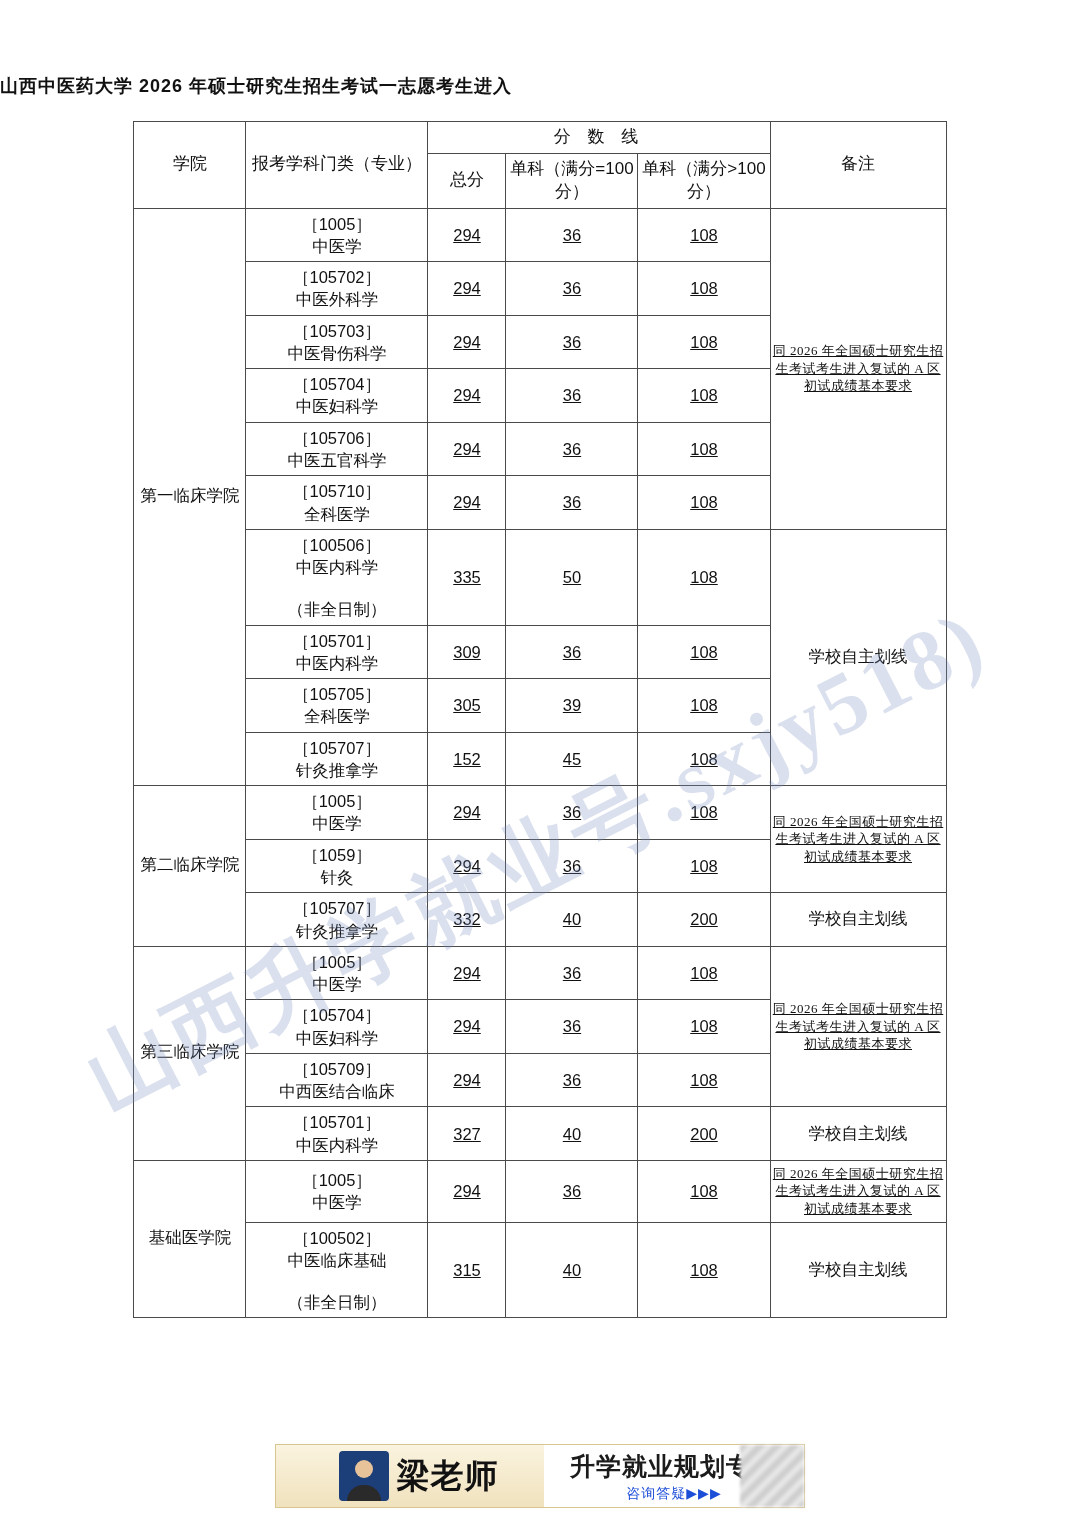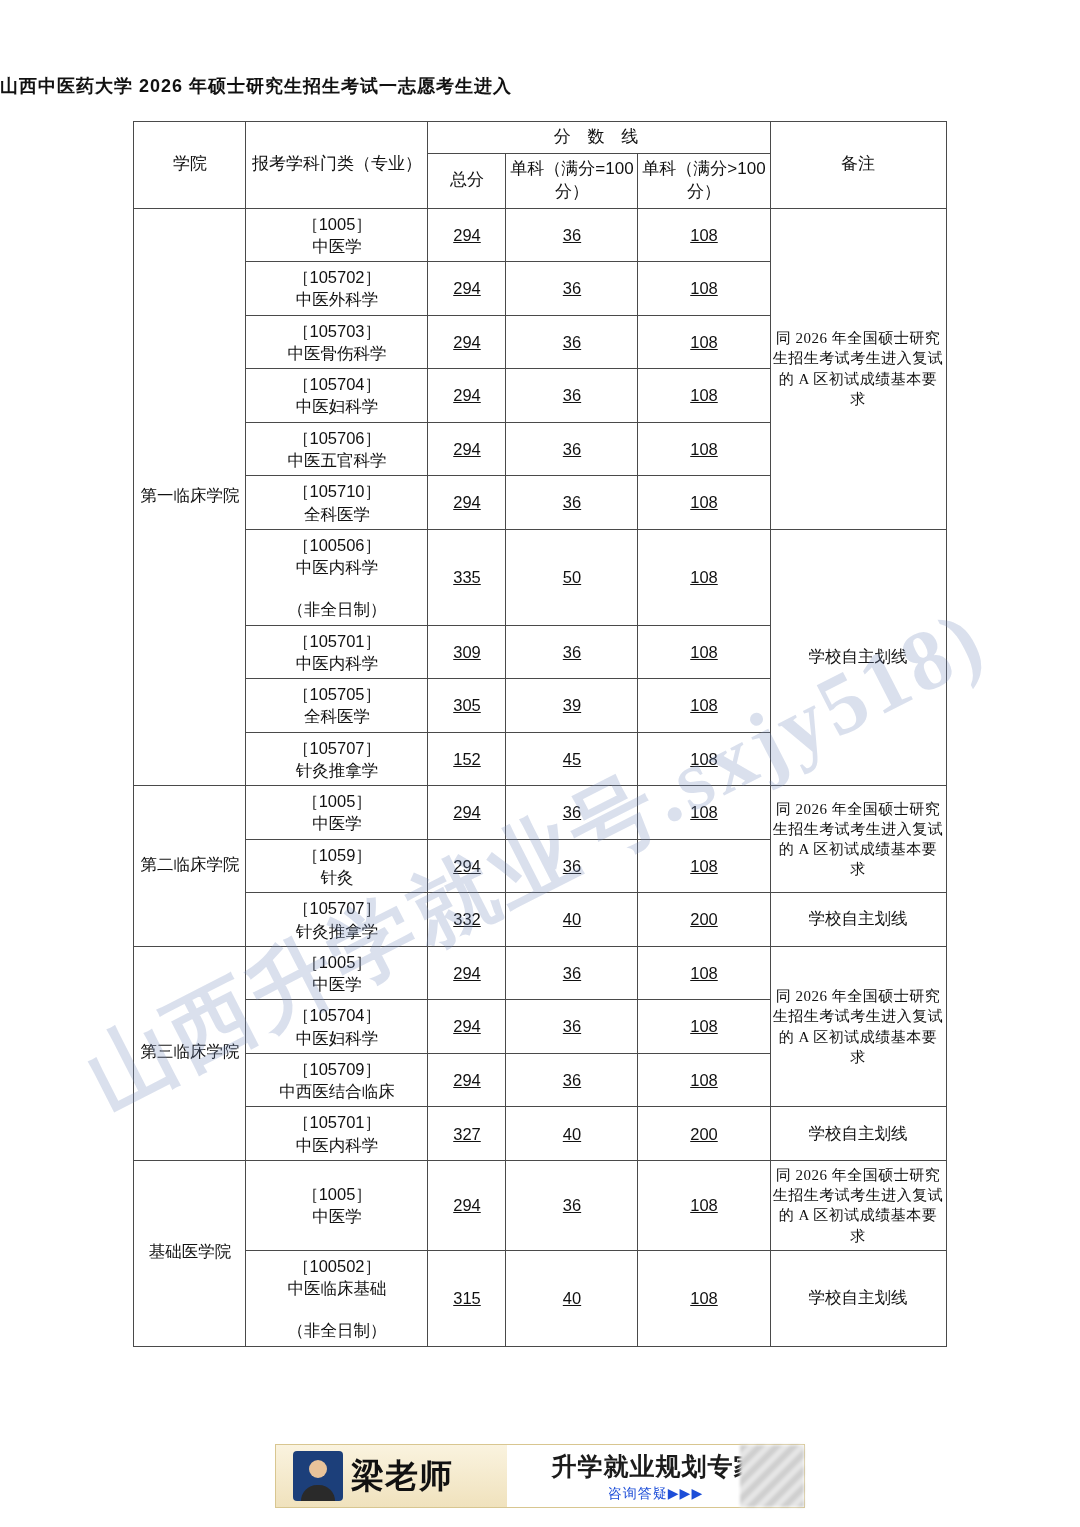--- a/index.html
+++ b/index.html
@@ -73,22 +73,23 @@
     font-size: 17px;
     line-height: 1.5;
   }
   .notecell {
     font-size: 15px;
     line-height: 1.5;
     padding: 6px 8px;
     text-align: center;
   }
   .notecell.small {
-    font-size: 15px;
+    font-size: 13px;
     letter-spacing: 0.5px;
+    text-decoration: underline;
   }
   .num {
     font-family: "Liberation Sans", "DejaVu Sans", sans-serif;
     font-size: 17px;
     text-decoration: underline;
   }
   .header-sub {
     font-size: 15.5px;
     line-height: 1.35;
   }
@@ -124,27 +125,28 @@
     left: 50%;
     transform: translateX(-50%);
     bottom: 20px;
     width: 528px;
     height: 62px;
     display: flex;
     align-items: stretch;
     box-shadow: 0 0 0 1px #d8c690;
   }
   .banner-left {
-    width: 231px;
+    width: 268px;
     background: linear-gradient(180deg, #faf3df 0%, #f0e2bd 100%);
     display: flex;
     align-items: center;
     gap: 8px;
     padding-left: 17px;
     box-sizing: border-box;
+    justify-content: center;
   }
   .avatar {
     width: 50px; height: 50px;
     border-radius: 4px;
     background: #1c3f7a;
     position: relative;
     overflow: hidden;
     flex: none;
   }
   .avatar::after {

